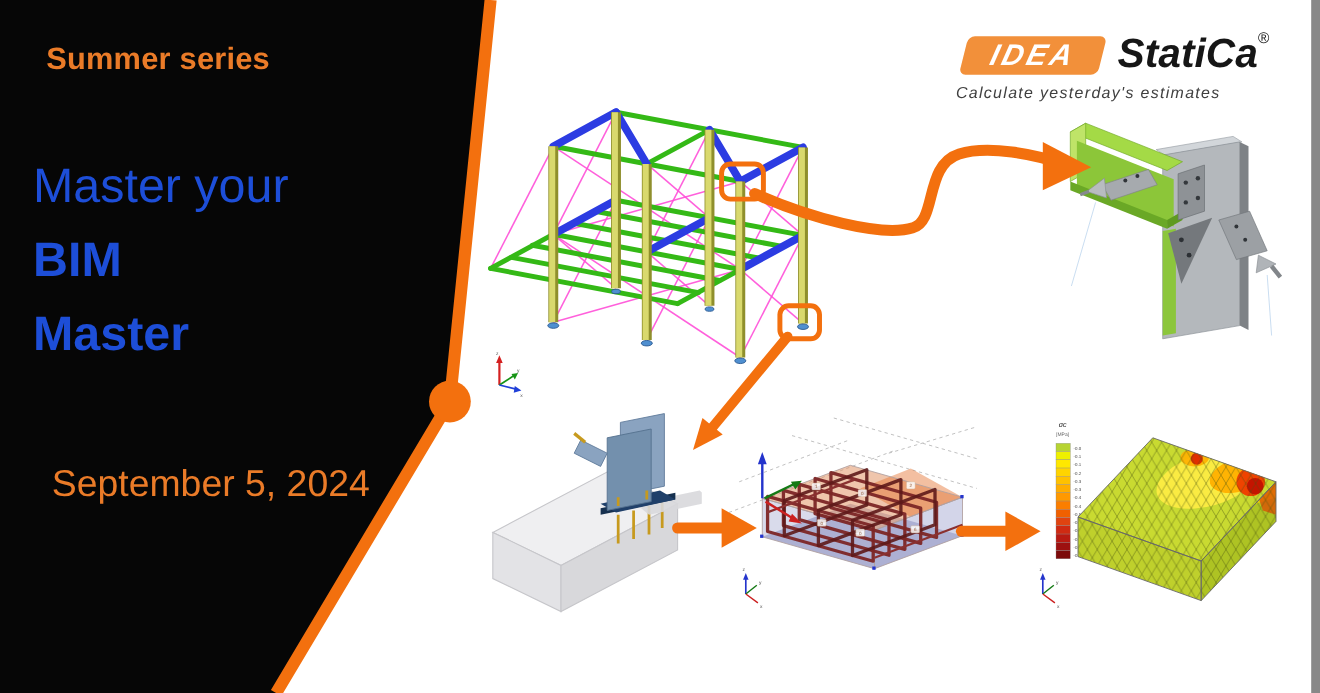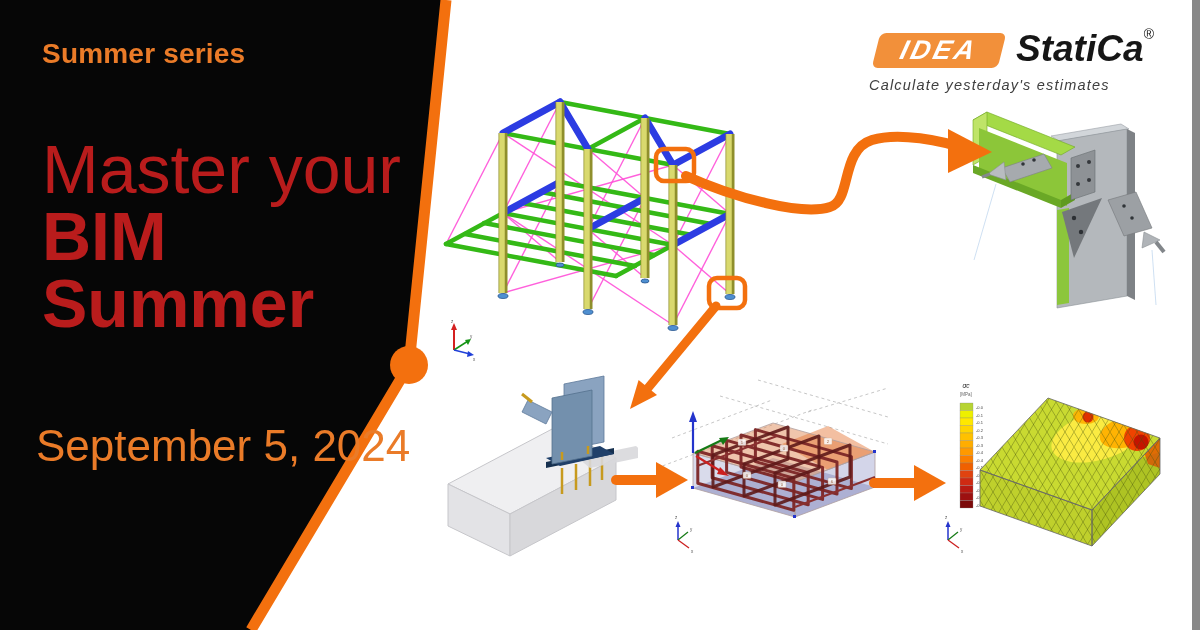--- a/index.html
+++ b/index.html
@@ -2,24 +2,24 @@
 <html><head>
 <meta charset="utf-8">
 <style>
   html,body{margin:0;padding:0;background:#888;}
   .canvas{position:relative;width:1192px;height:630px;background:#ffffff;overflow:hidden;
           font-family:"Liberation Sans",sans-serif;}
   .abs{position:absolute;}
   svg{display:block;}
   
   .eyebrow{position:absolute;left:42px;top:38px;font-size:28px;font-weight:600;color:#ea7b28;letter-spacing:.2px;}
-  .title{position:absolute;left:42px;top:136px;color:#b91c1c;font-size:68px;line-height:67px;font-weight:400;}
+  .title{position:absolute;left:30px;top:136px;color:#1d4ed8;font-size:44px;line-height:67px;font-weight:400;}
   .t-line{white-space:nowrap;}
   .t-bold{font-weight:700;}
-  .date{position:absolute;left:36px;top:421px;font-size:44px;color:#ea7b28;}
+  .date{position:absolute;left:47px;top:421px;font-size:34px;color:#ea7b28;}
   
   .logo-row{position:absolute;left:874px;top:26px;height:44px;}
   .logo-box{position:absolute;left:2px;top:7px;width:126px;height:35px;background:#f2903a;
             border-radius:6px;transform:skewX(-14deg);display:flex;align-items:center;justify-content:center;}
   .logo-box span{color:#ffffff;font-weight:700;font-style:italic;font-size:27px;letter-spacing:3px;}
   .logo-statica{position:absolute;left:142px;top:0px;font-weight:700;font-style:italic;font-size:37px;color:#161616;white-space:nowrap;}
   .logo-statica sup{font-size:14px;font-weight:400;vertical-align:22px;}
   .tagline{position:absolute;left:869px;top:77px;font-size:14.5px;font-style:italic;letter-spacing:1.2px;color:#404040;white-space:nowrap;}
   
   .gbeam{stroke:#34b916;stroke-width:4.5;stroke-linecap:round;}
@@ -43,21 +43,21 @@
   <svg class="abs" style="left:0;top:0" width="1200" height="630">
     <polygon points="0,0 446,0 409,365 251,630 0,630" fill="#060606"></polygon>
     <polyline points="446,0 409,365 251,630" stroke="#f3700e" stroke-width="11" fill="none"></polyline>
     <circle cx="409" cy="365" r="19" fill="#f3700e"></circle>
   </svg>
 
   <div class="eyebrow">Summer series</div>
   <div class="title">
     <div class="t-line">Master your</div>
     <div class="t-line t-bold">BIM</div>
-    <div class="t-line t-bold">Summer</div>
+    <div class="t-line t-bold">Master</div>
   </div>
   <div class="date">September 5, 2024</div>
 
   <div class="logo-row">
     <span class="logo-box">
         <span>IDEA</span>
       </span>
     <span class="logo-statica"><span>StatiCa</span><sup>®</sup></span>
   </div>
   <div class="tagline">Calculate yesterday's estimates</div>

